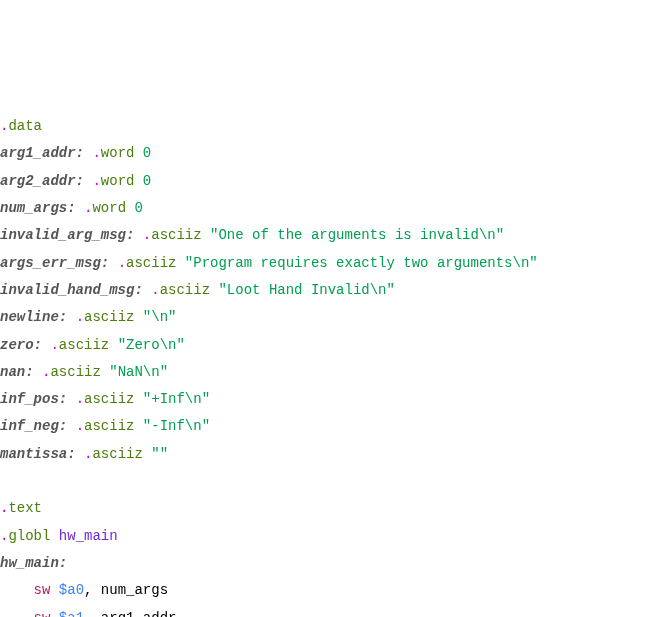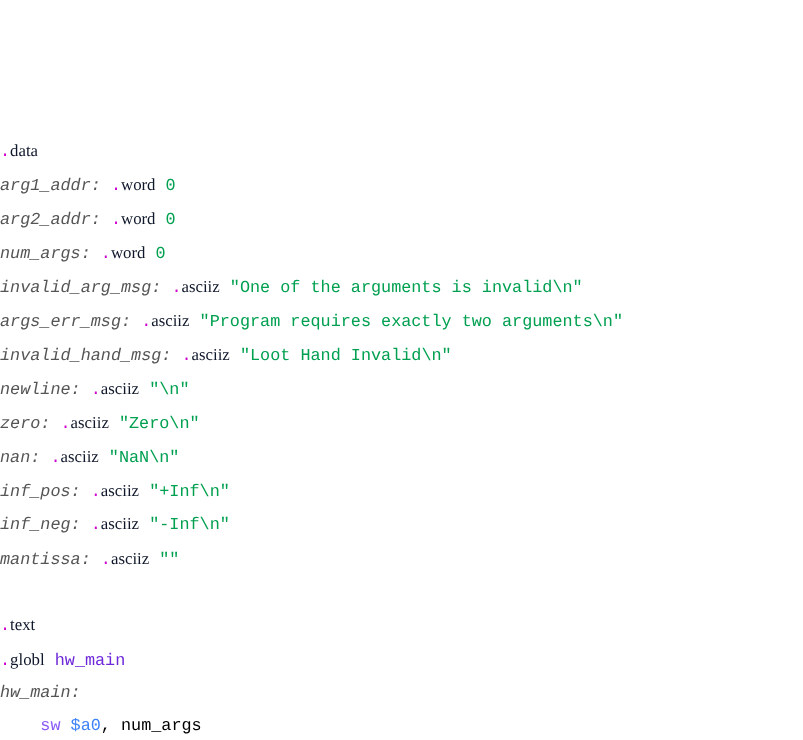--- a/index.html
+++ b/index.html
@@ -9,24 +9,24 @@
     font-family: "Courier New", "Consolas", monospace;
     font-size: 14px;
     line-height: 1.95;
     color: #000000;
     white-space: pre;
     overflow: hidden;
   }
   .line {
     display: block;
   }
-  .directive { color: #0f172a; font-family: Liberation Serif, serif; }
-  .label     { color: #555555; font-style: italic; }
+  .directive { color: #4d7c0f; }
+  .label     { color: #555555; font-style: italic; font-weight: bold; }
   .string    { color: #00a050; }
-  .instr     { color: #8b5cf6; }
+  .instr     { color: #be185d; }
   .reg       { color: #3b82f6; }
   .num       { color: #00a050; }
   .ident     { color: #6d28d9; }
   .prefix    { color: #d000d0; }
 </style>
 </head>
 <body>
 
 
 

